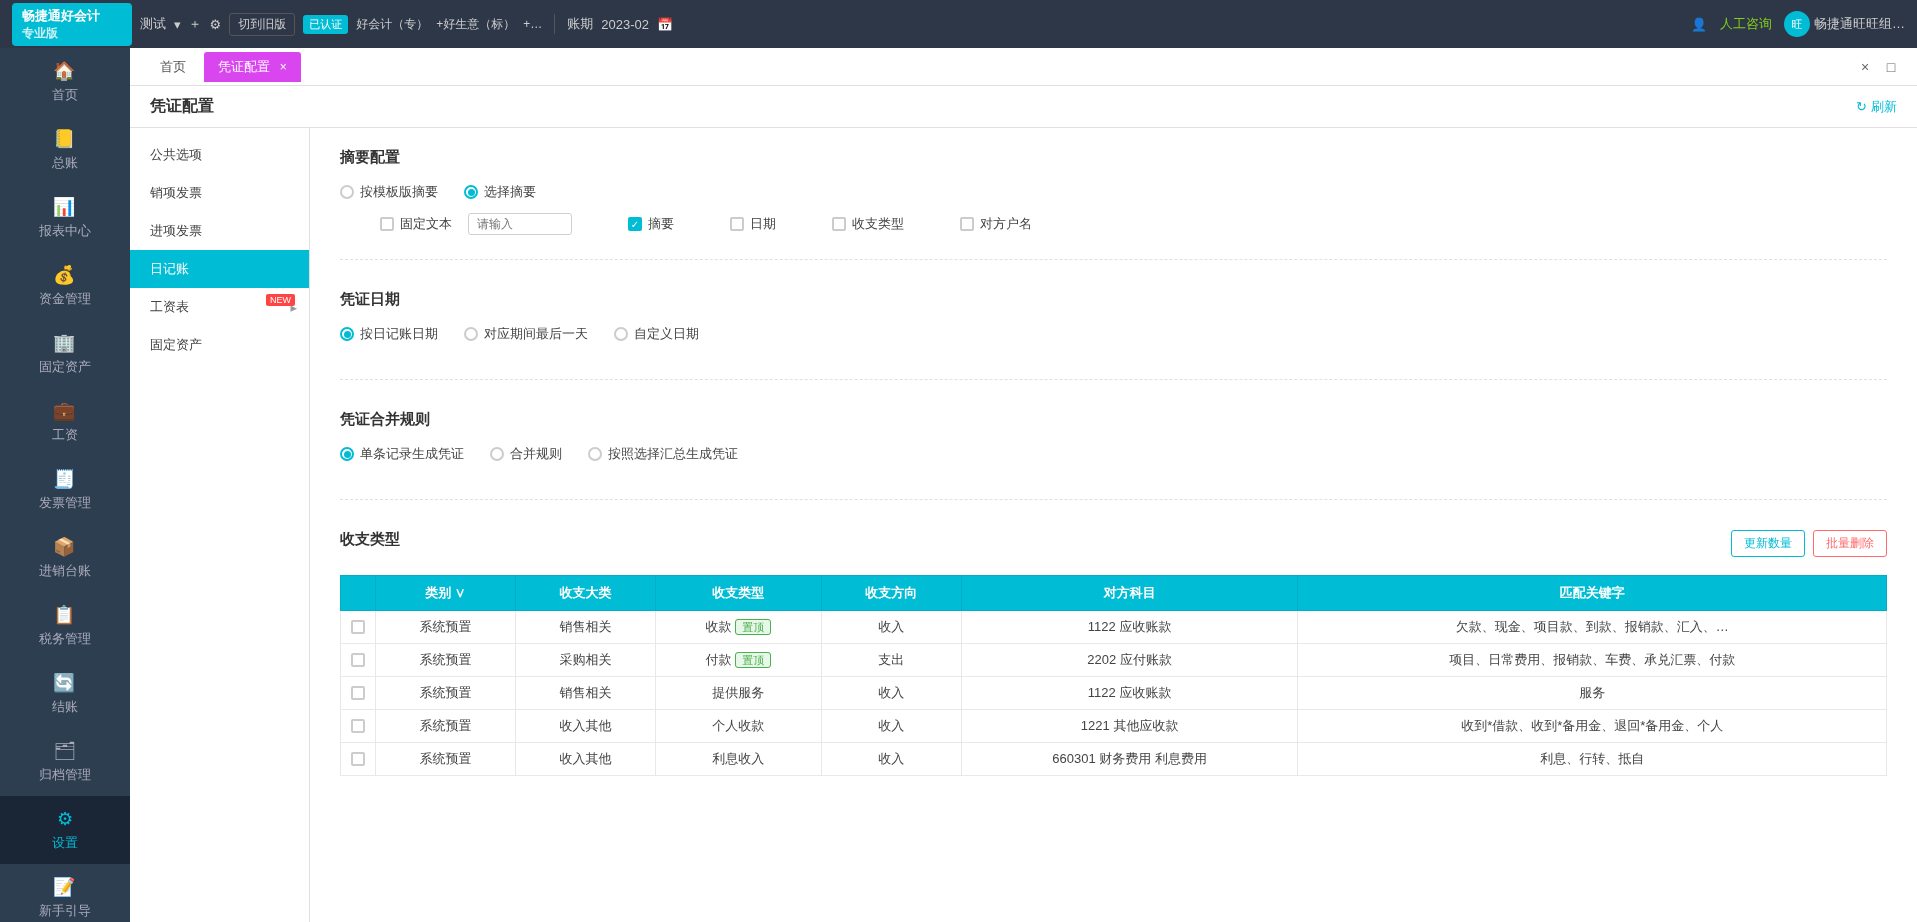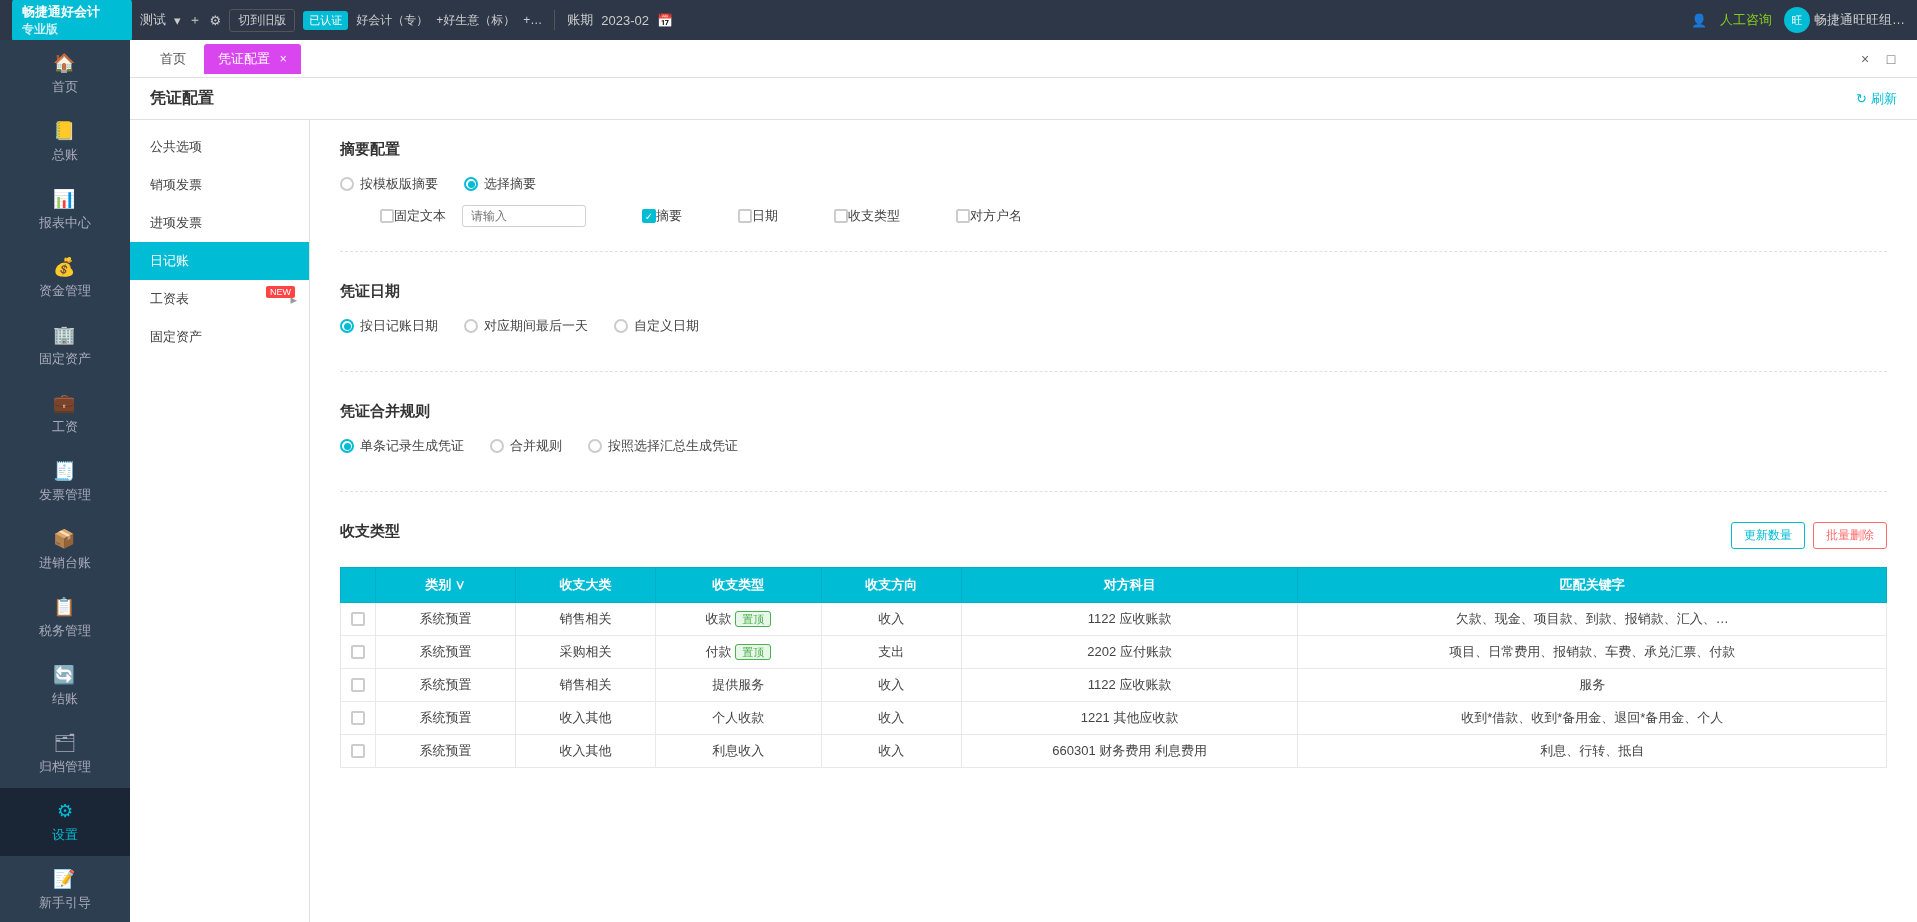--- a/index.html
+++ b/index.html
@@ -1,19 +1,19 @@
 <!DOCTYPE html>
 <html><head>
   <meta charset="utf-8">
   <style>
     * { box-sizing: border-box; margin: 0; padding: 0; font-family: 'Microsoft YaHei', Arial, sans-serif; font-size: 13px; }
     body { background: #f0f2f5; display: flex; flex-direction: column; height: 922px; overflow: hidden; }
 
     
-    .topbar { height: 40px; background: #2d3748; display: flex; align-items: center; padding: 0 12px; gap: 8px; color: #fff; flex-shrink: 0; }
+    .topbar { height: 48px; background: #2d3748; display: flex; align-items: center; padding: 0 12px; gap: 8px; color: #fff; flex-shrink: 0; }
     .topbar-logo { display: flex; align-items: center; gap: 6px; background: #00bcd4; padding: 4px 10px; border-radius: 4px; font-size: 12px; font-weight: bold; color: #fff; min-width: 120px; }
     .topbar-center { display: flex; align-items: center; gap: 8px; flex: 1; color: #ccc; font-size: 13px; }
     .topbar-tag { background: transparent; border: 1px solid #555; border-radius: 3px; padding: 2px 8px; font-size: 12px; color: #ccc; cursor: pointer; }
     .topbar-badge { background: #00bcd4; color: #fff; border-radius: 3px; padding: 2px 6px; font-size: 11px; }
     .topbar-right { display: flex; align-items: center; gap: 12px; color: #ccc; font-size: 12px; }
     .topbar-right .user-info { display: flex; align-items: center; gap: 4px; }
     .avatar-circle { width: 26px; height: 26px; border-radius: 50%; background: #00bcd4; display: flex; align-items: center; justify-content: center; color: #fff; font-size: 11px; }
 
     
     .main-layout { display: flex; flex: 1; overflow: hidden; }
@@ -54,24 +54,24 @@
 
     
     .radio-group { display: flex; gap: 26px; align-items: center; margin-bottom: 12px; }
     .radio-item { display: flex; align-items: center; gap: 6px; cursor: pointer; color: #444; }
     .radio-circle { width: 14px; height: 14px; border-radius: 50%; border: 2px solid #ccc; display: flex; align-items: center; justify-content: center; }
     .radio-circle.checked { border-color: #00bcd4; }
     .radio-circle.checked::after { content: ''; width: 7px; height: 7px; border-radius: 50%; background: #00bcd4; display: block; }
 
     
     .checkbox-row { display: flex; align-items: center; gap: 16px; margin-top: 10px; flex-wrap: wrap; }
-    .checkbox-item { display: flex; align-items: center; cursor: pointer; color: #444; padding-left: 40px; }
+    .checkbox-item { display: flex; align-items: center; gap: 6px; cursor: pointer; color: #444; padding-left: 40px; }
     .checkbox-box { width: 14px; height: 14px; border: 2px solid #ccc; border-radius: 2px; display: flex; align-items: center; justify-content: center; }
     .checkbox-box.checked { background: #00bcd4; border-color: #00bcd4; color: #fff; font-size: 10px; }
-    .text-input-small { border: 1px solid #d0d0d0; border-radius: 3px; padding: 3px 8px; font-size: 12px; color: #999; width: 124px; }
+    .text-input-small { border: 1px solid #d0d0d0; border-radius: 3px; padding: 3px 8px; font-size: 12px; color: #999; width: 104px; }
     .example-text { color: #00bcd4; font-size: 12px; margin-top: 8px; }
 
     
     .table-header-row { display: flex; justify-content: flex-end; gap: 8px; margin-bottom: 8px; }
     .btn-outline { border: 1px solid #00bcd4; color: #00bcd4; background: #fff; padding: 4px 12px; border-radius: 3px; cursor: pointer; font-size: 12px; }
     .btn-outline.danger { border-color: #ff6b6b; color: #ff6b6b; }
 
     .data-table { width: 100%; border-collapse: collapse; font-size: 12px; }
     .data-table th { background: #00bcd4; color: #fff; padding: 8px 10px; text-align: center; border: 1px solid #00aec7; }
     .data-table td { padding: 7px 10px; border: 1px solid #e8e8e8; color: #444; text-align: center; background: #fff; }

